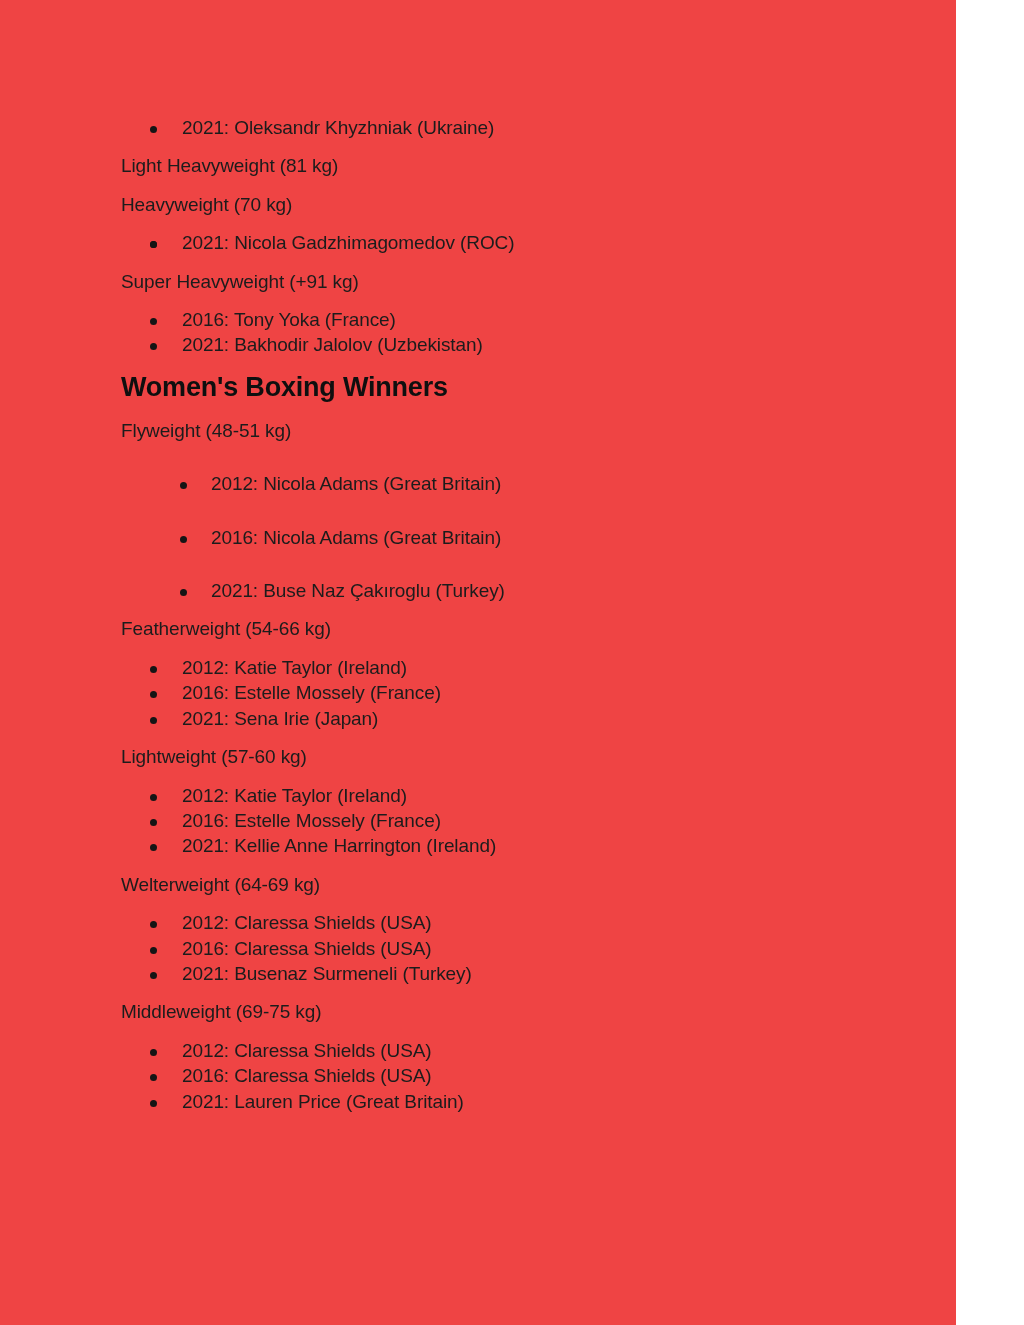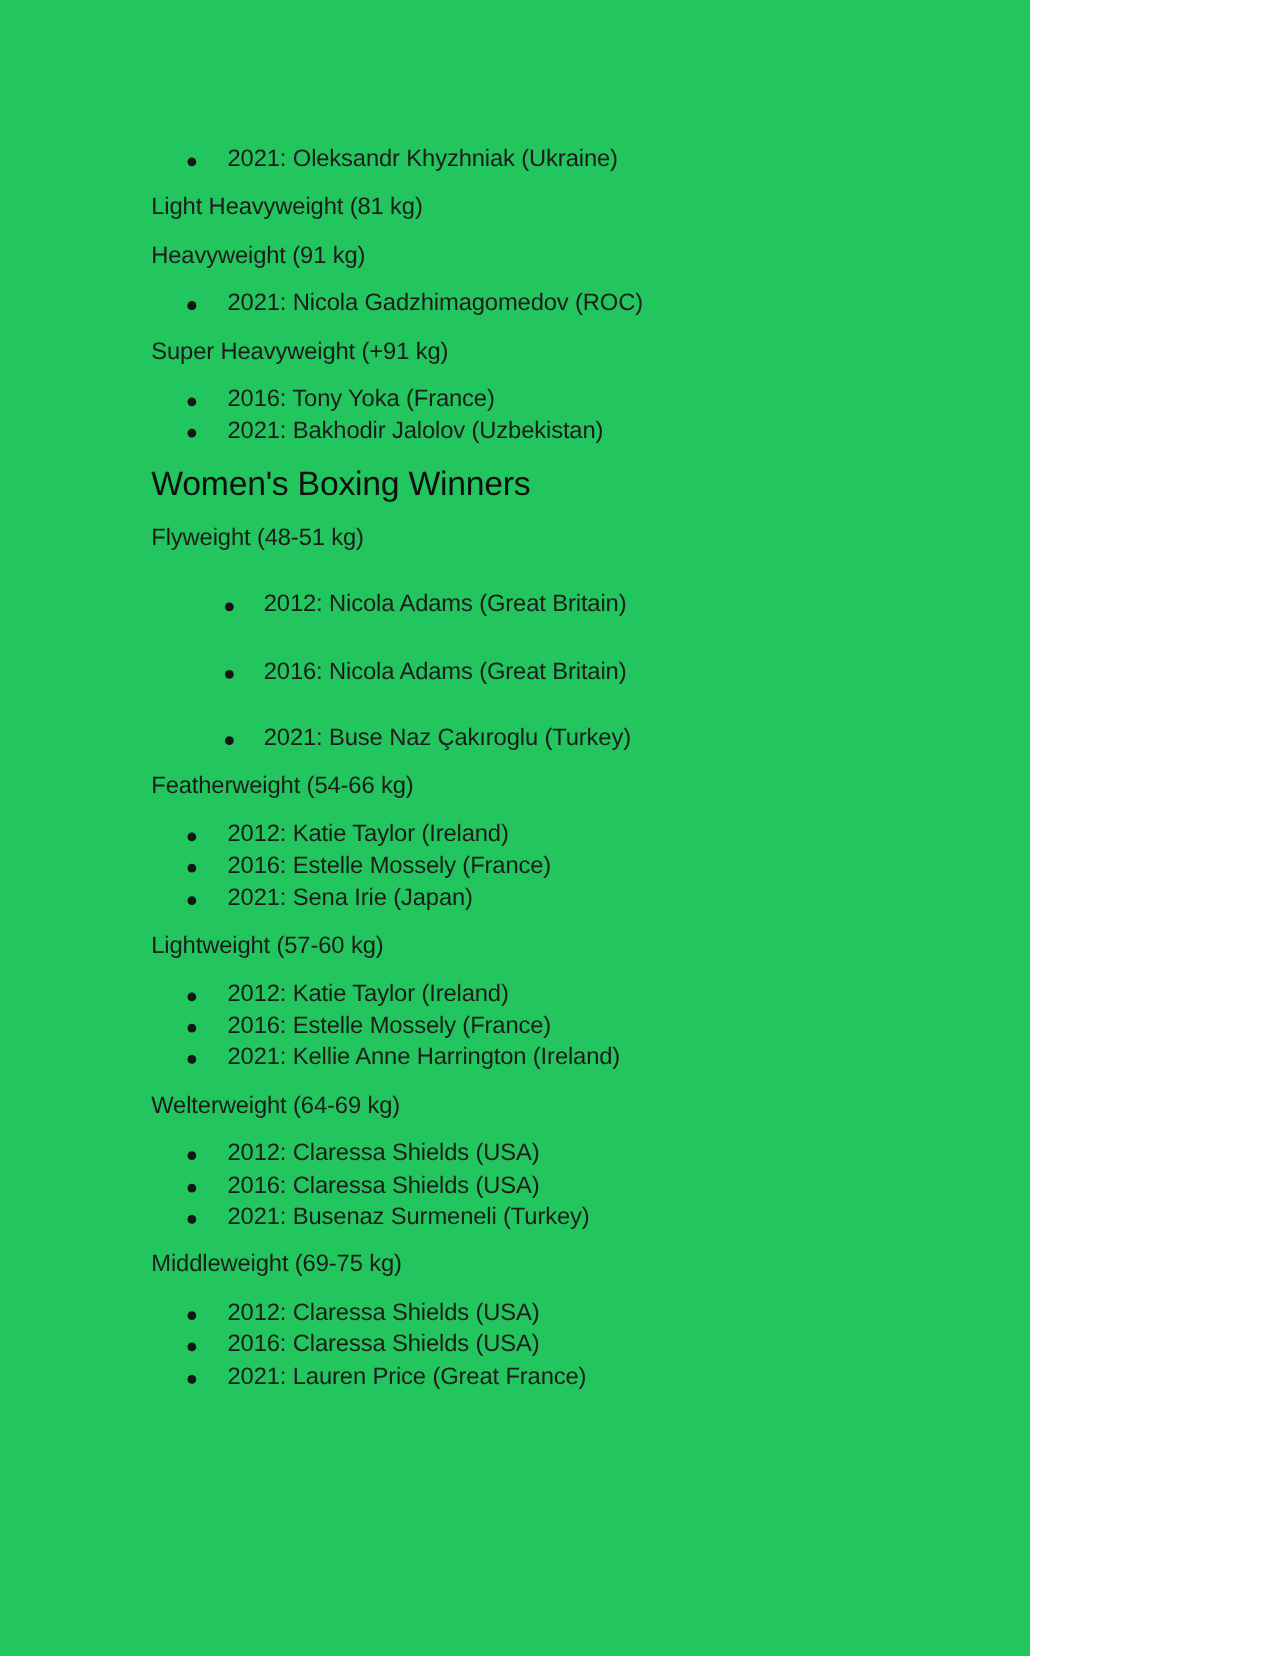--- a/index.html
+++ b/index.html
@@ -1,34 +1,34 @@
 <!DOCTYPE html>
 <html><head>
 <meta charset="utf-8">
 <style>
   html, body { margin: 0; padding: 0; background: #ffffff; }
   .page {
     position: relative;
-    width: 824px;
+    width: 956px;
     height: 1325px;
-    background: #22c55e;
+    background: #ef4444;
     box-sizing: border-box;
     padding: 115px 80px 0 121px;
     font-family: "Liberation Sans", "DejaVu Sans", sans-serif;
     font-size: 19px;
     line-height: 25.4px;
     color: #1c1c1c;
     letter-spacing: -0.1px;
     overflow: hidden;
   }
   h1.main {
     font-size: 27px;
     line-height: 33px;
     margin: 0 0 14px 0;
-    font-weight: 400;
+    font-weight: 700;
     color: #0f0f0f;
     letter-spacing: -0.2px;
     font-family: "Liberation Sans", "DejaVu Sans", sans-serif;
   }
   p.sub { margin: 0 0 13px 0; }
   ul.blist { list-style: none; margin: 0 0 13px 0; padding: 0; }
   ul.blist li { position: relative; padding-left: 61px; }
   ul.blist li .dot {
     position: absolute;
     left: 29px;
@@ -46,21 +46,21 @@
 
 <div class="page">
 
   <ul class="blist l1">
     <li><span class="dot"></span><span>2021: Oleksandr Khyzhniak (Ukraine)</span></li>
   </ul>
 
   <p class="sub">Light Heavyweight (81 kg)</p>
 
 
-  <p class="sub">Heavyweight (91 kg)</p>
+  <p class="sub">Heavyweight (70 kg)</p>
 
   <ul class="blist l1">
     <li><span class="dot"></span></li>
     <li><span class="dot"></span><span>2021: Nicola Gadzhimagomedov (ROC)</span></li>
   </ul>
 
   <p class="sub">Super Heavyweight (+91 kg)</p>
 
   <ul class="blist l1">
     <li><span class="dot"></span><span>2016: Tony Yoka (France)</span></li>
@@ -99,16 +99,16 @@
     <li><span class="dot"></span><span>2012: Claressa Shields (USA)</span></li>
     <li><span class="dot"></span><span>2016: Claressa Shields (USA)</span></li>
     <li><span class="dot"></span><span>2021: Busenaz Surmeneli (Turkey)</span></li>
   </ul>
 
   <p class="sub">Middleweight (69-75 kg)</p>
 
   <ul class="blist l1">
     <li><span class="dot"></span><span>2012: Claressa Shields (USA)</span></li>
     <li><span class="dot"></span><span>2016: Claressa Shields (USA)</span></li>
-    <li><span class="dot"></span><span>2021: Lauren Price (Great France)</span></li>
+    <li><span class="dot"></span><span>2021: Lauren Price (Great Britain)</span></li>
   </ul>
 
 </div>
 
 </body></html>

